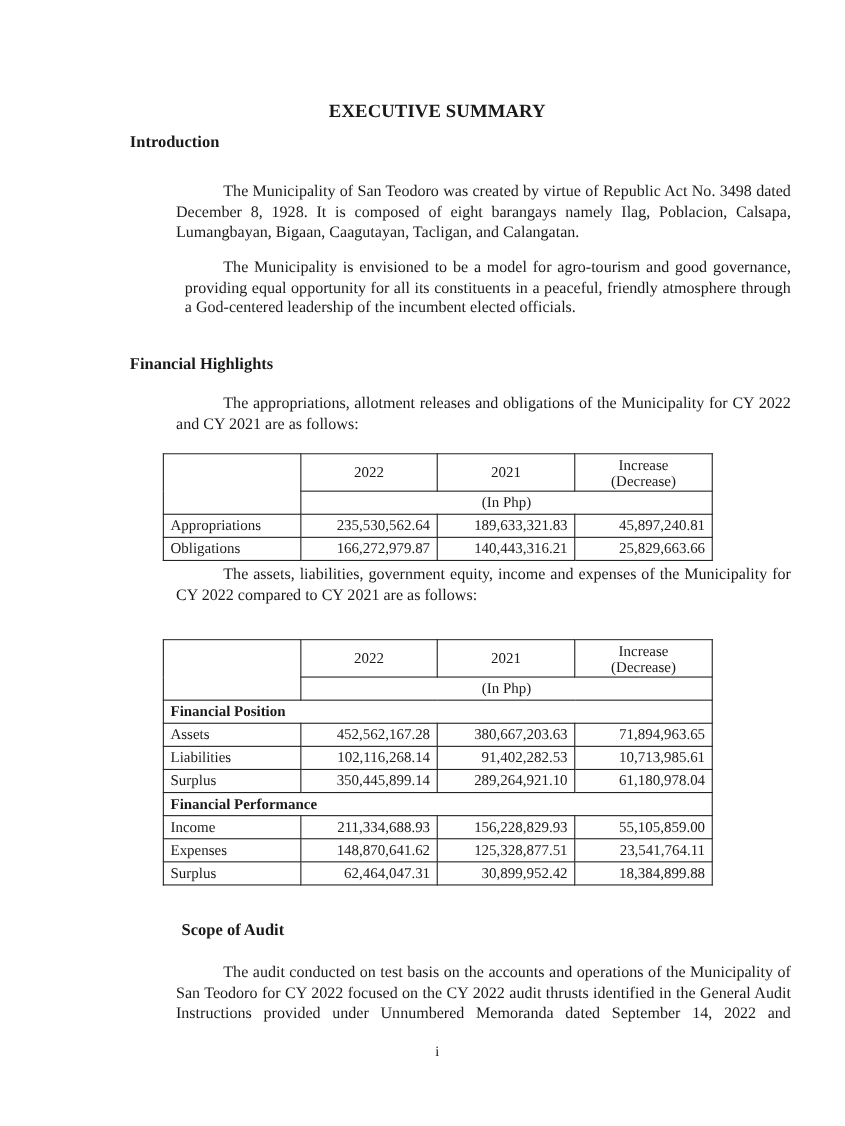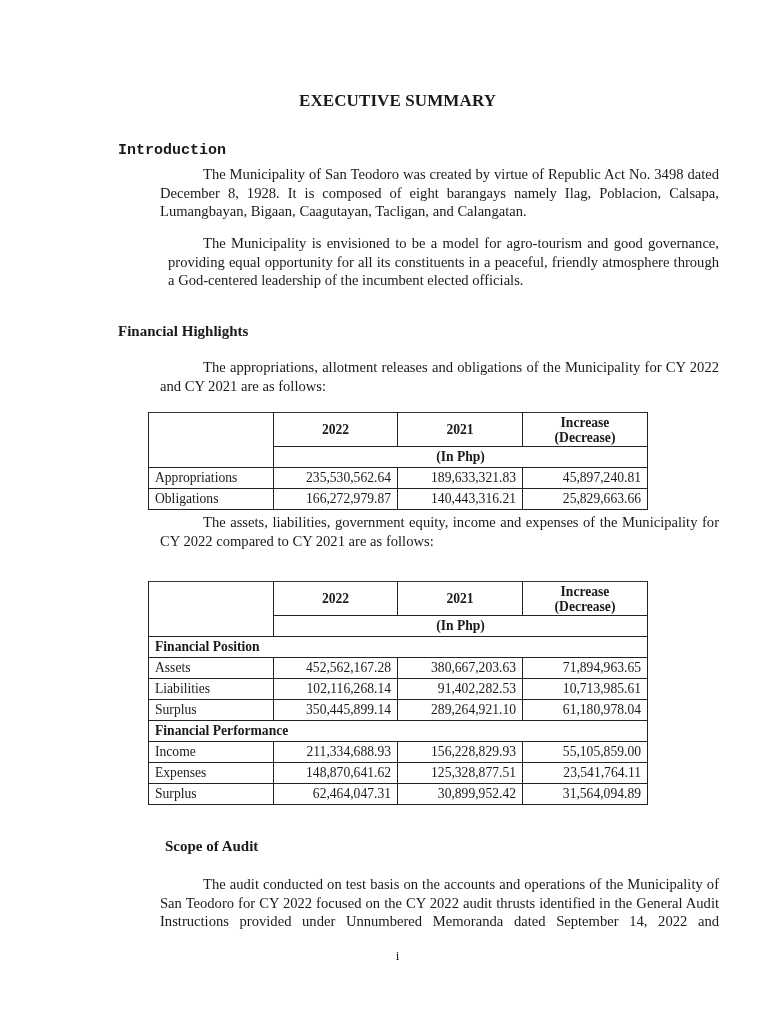--- a/index.html
+++ b/index.html
@@ -6,32 +6,32 @@
   body { width: 768px; height: 1024px; position: relative; overflow: hidden;
          font-family: "Liberation Serif", "DejaVu Serif", serif; color: #1a1a1a; }
   .abs { position: absolute; }
   .title { left: 0; width: 795px; top: 91px; text-align: center; font-weight: bold; font-size: 17px; letter-spacing: 0.1px; }
   .h { font-weight: bold; font-size: 15px; left: 118px; }
   .p { font-size: 14.6px; line-height: 18.5px; text-align: justify; text-align-last: left; margin-left: 42px; }
   .p .indent { display: inline-block; width: 43px; }
   table.fin { position: absolute; border-collapse: collapse; font-size: 13.6px; table-layout: fixed; }
   table.fin td { border: 1px solid #222; padding: 0 6px; height: 20px; line-height: 18px; white-space: nowrap; }
   table.fin td.num { text-align: right; margin-top: 36px; }
-  table.fin td.hd { text-align: center; font-weight: bold; }
+  table.fin td.hd { text-align: center; font-weight: normal; }
   table.fin td.hd2 { line-height: 15px; }
   table.fin td.sec { font-weight: bold; }
   table.fin .outer-top td { border-top: 1.5px solid #333; }
   .pnum { left: 0; width: 795px; top: 948px; text-align: center; font-size: 13px; }
 </style>
 </head>
 <body>
 
 <div class="abs title">EXECUTIVE SUMMARY</div>
 
-<div class="abs h" style="top:142px;font-family:Liberation Mono, monospace;">Introduction</div>
+<div class="abs h" style="top:122px;">Introduction</div>
 
 <div class="abs p" style="left:118px; width:559px; top:165px;"><span class="indent"></span><span>The Municipality of San Teodoro was created by virtue of Republic Act No. 3498 dated December 8, 1928. It is composed of eight barangays namely Ilag, Poblacion, Calsapa, Lumangbayan, Bigaan, Caagutayan, Tacligan, and Calangatan.</span></div>
 
 <div class="abs p" style="left:126px; width:551px; top:234px;"><span class="indent" style="width:35px"></span><span>The Municipality is envisioned to be a model for agro-tourism and good governance, providing equal opportunity for all its constituents in a peaceful, friendly atmosphere through a God-centered leadership of the incumbent elected officials.</span></div>
 
 <div class="abs h" style="top:323px;">Financial Highlights</div>
 
 <div class="abs p" style="left:118px; width:559px; top:358px;"><span class="indent"></span><span>The appropriations, allotment releases and obligations of the Municipality for CY 2022 and CY 2021 are as follows:</span></div>
 
 <table class="fin" style="left:148px; top:412px; width:499px;">
@@ -118,21 +118,21 @@
   <tr>
     <td>Expenses</td>
     <td class="num">148,870,641.62</td>
     <td class="num">125,328,877.51</td>
     <td class="num">23,541,764.11</td>
   </tr>
   <tr>
     <td>Surplus</td>
     <td class="num">62,464,047.31</td>
     <td class="num">30,899,952.42</td>
-    <td class="num">31,564,094.89</td>
+    <td class="num">18,384,899.88</td>
   </tr>
 </tbody>
   </table>
 
 <div class="abs h" style="top:838px;margin-left:47px;">Scope of Audit</div>
 
 <div class="abs p" style="left:118px; width:559px; top:875px; text-align-last: justify;"><span class="indent"></span><span>The audit conducted on test basis on the accounts and operations of the Municipality of San Teodoro for CY 2022 focused on the CY 2022 audit thrusts identified in the General Audit Instructions provided under Unnumbered Memoranda dated September 14, 2022 and</span></div>
 
 <div class="abs pnum">i</div>
 

